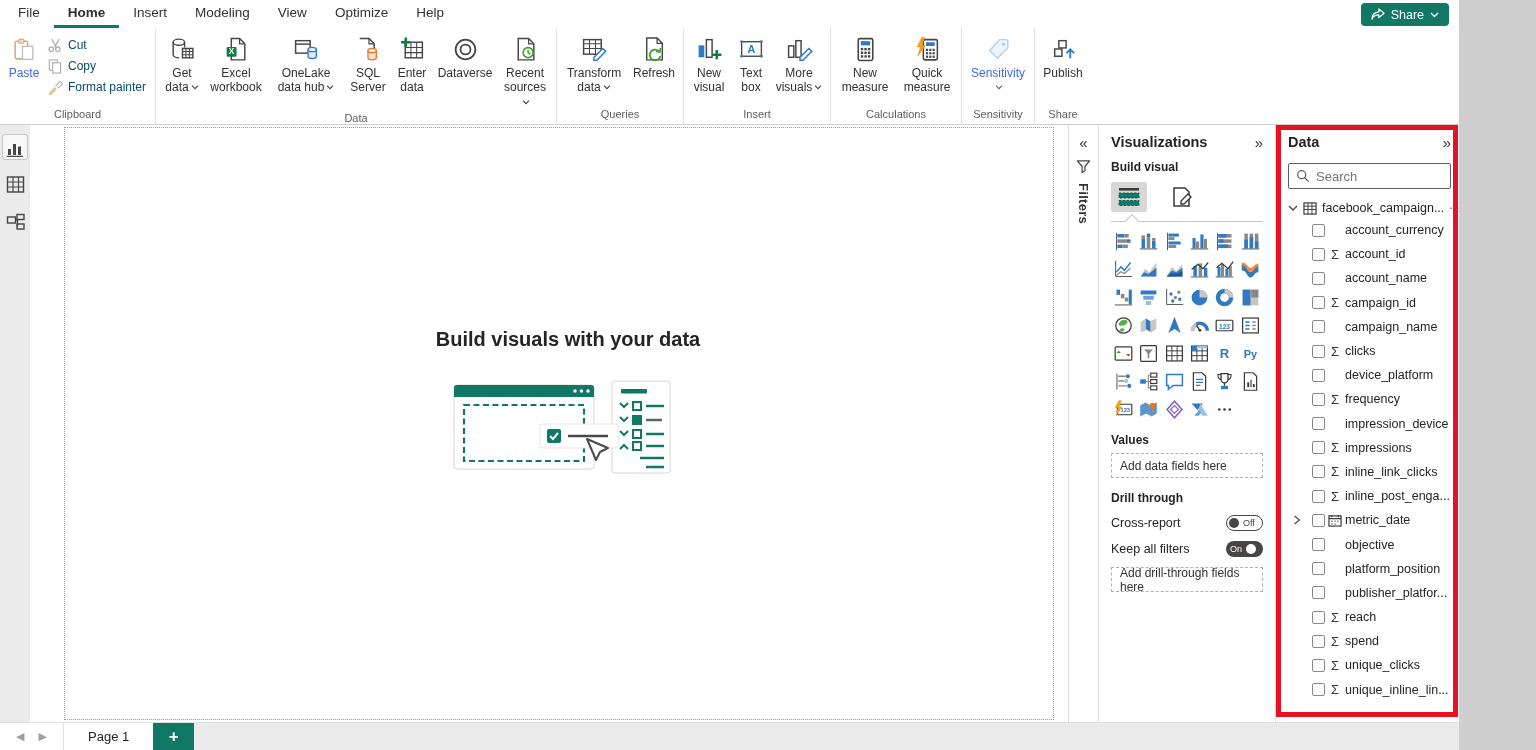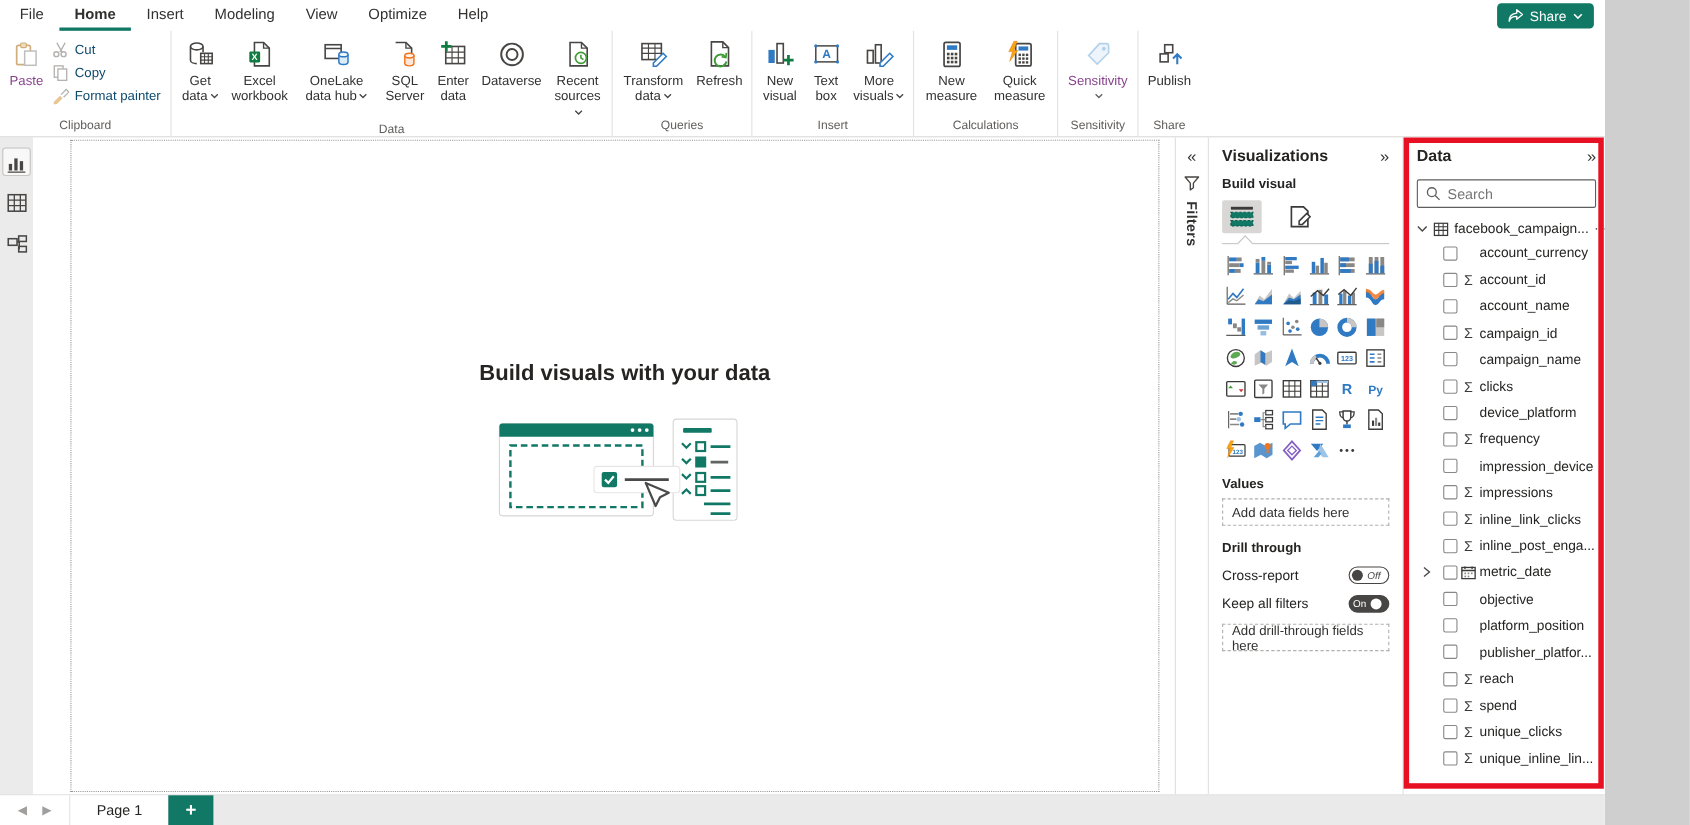--- a/index.html
+++ b/index.html
@@ -16,21 +16,21 @@
   .menu-item.active{font-weight:700;border-bottom:3px solid #117865;}
   .share-btn{margin-left:auto;margin-right:10px;margin-top:3px;height:23px;background:#117865;color:#fff;border:none;border-radius:4px;display:flex;align-items:center;gap:6px;padding:0 10px;font-size:12.5px;cursor:pointer;}
 
   
   .ribbon{height:97px;border-bottom:1px solid #d1cfcd;display:flex;background:#fff;}
   .rgroup{display:flex;flex-direction:column;padding:0 3px;}
   .rgroup + .rgroup{border-left:1px solid #e4e2e0;}
   .rbtns{flex:1;display:flex;align-items:flex-start;padding-top:5px;}
   .rbtn{display:flex;flex-direction:column;align-items:center;gap:3px;padding:3px 4px;border-radius:2px;cursor:pointer;}
   .rbtn .rtext{font-size:12px;line-height:1.18;color:#323130;text-align:center;}
-  .rbtn.disabled .rtext{color:#701a75;}
+  .rbtn.disabled .rtext{color:#1d4ed8;}
   .rbtn.disabled{opacity:.85;}
   .rsmallcol{display:flex;flex-direction:column;gap:5px;padding:4px 6px 0 2px;}
   .rsmall{display:flex;align-items:center;gap:5px;font-size:12px;color:#0c4a6e;white-space:nowrap;cursor:default;}
   .rlabel{font-size:11px;color:#605e5c;text-align:center;padding:1px 6px 4px;}
   .chev{display:inline-block;vertical-align:middle;margin-left:2px;}
 
   
   .main{display:flex;height:597px;}
   .rail{width:30px;background:#ebebeb;display:flex;flex-direction:column;align-items:center;padding-top:10px;gap:14px;}
   .rail-btn{width:24px;height:24px;display:flex;align-items:center;justify-content:center;border-radius:2px;cursor:pointer;}
@@ -55,21 +55,21 @@
   .viz-tabs{display:flex;gap:16px;margin-top:8px;}
   .viz-tab{width:36px;height:30px;display:flex;align-items:center;justify-content:center;border-radius:2px;cursor:pointer;}
   .viz-tab.selected{background:#d9d7d5;}
   .notchline{position:relative;border-top:1px solid #c8c6c4;margin-top:9px;}
   .notchline::before{content:'';position:absolute;left:16px;top:-6px;width:9px;height:9px;background:#fff;border-left:1px solid #c8c6c4;border-top:1px solid #c8c6c4;transform:rotate(45deg);}
   .gallery{display:grid;grid-template-columns:repeat(6,1fr);row-gap:6px;margin-top:8px;}
   .gcell{display:flex;align-items:center;justify-content:center;height:22px;cursor:pointer;border-radius:2px;}
   .drop-box{margin-top:6px;border:1px dashed #b3b0ad;height:25px;display:flex;align-items:center;padding:0 8px;font-size:12px;color:#323130;background:#fff;cursor:default;}
   .dt-row{display:flex;align-items:center;justify-content:space-between;margin-top:10px;font-size:12.5px;color:#252423;}
   .toggle{width:37px;height:16px;border-radius:9px;display:flex;align-items:center;font-size:9px;cursor:pointer;flex:none;}
-  .toggle.off{border:1px solid #484644;background:#fff;color:#484644;font-style:italic;}
+  .toggle.off{border:1px solid #484644;background:#fff;color:#484644;}
   .toggle.off .knob{width:10px;height:10px;border-radius:50%;background:#484644;margin-left:2px;}
   .toggle.off .tlabel{margin-left:4px;}
   .toggle.on{background:#484644;color:#fff;}
   .toggle.on .tlabel{margin-left:4px;}
   .toggle.on .knob{width:10px;height:10px;border-radius:50%;background:#fff;margin-left:4px;}
   .mt12{margin-top:13px;} .mt10{margin-top:10px;}
 
   
   .data-pane{width:184px;border-left:1px solid #e1dfdd;background:#fff;position:relative;padding:9px 8px 0 12px;}
   .red-annotation{position:absolute;left:0;top:0;right:1px;height:592px;border:5px solid #e81123;pointer-events:none;z-index:9;}

